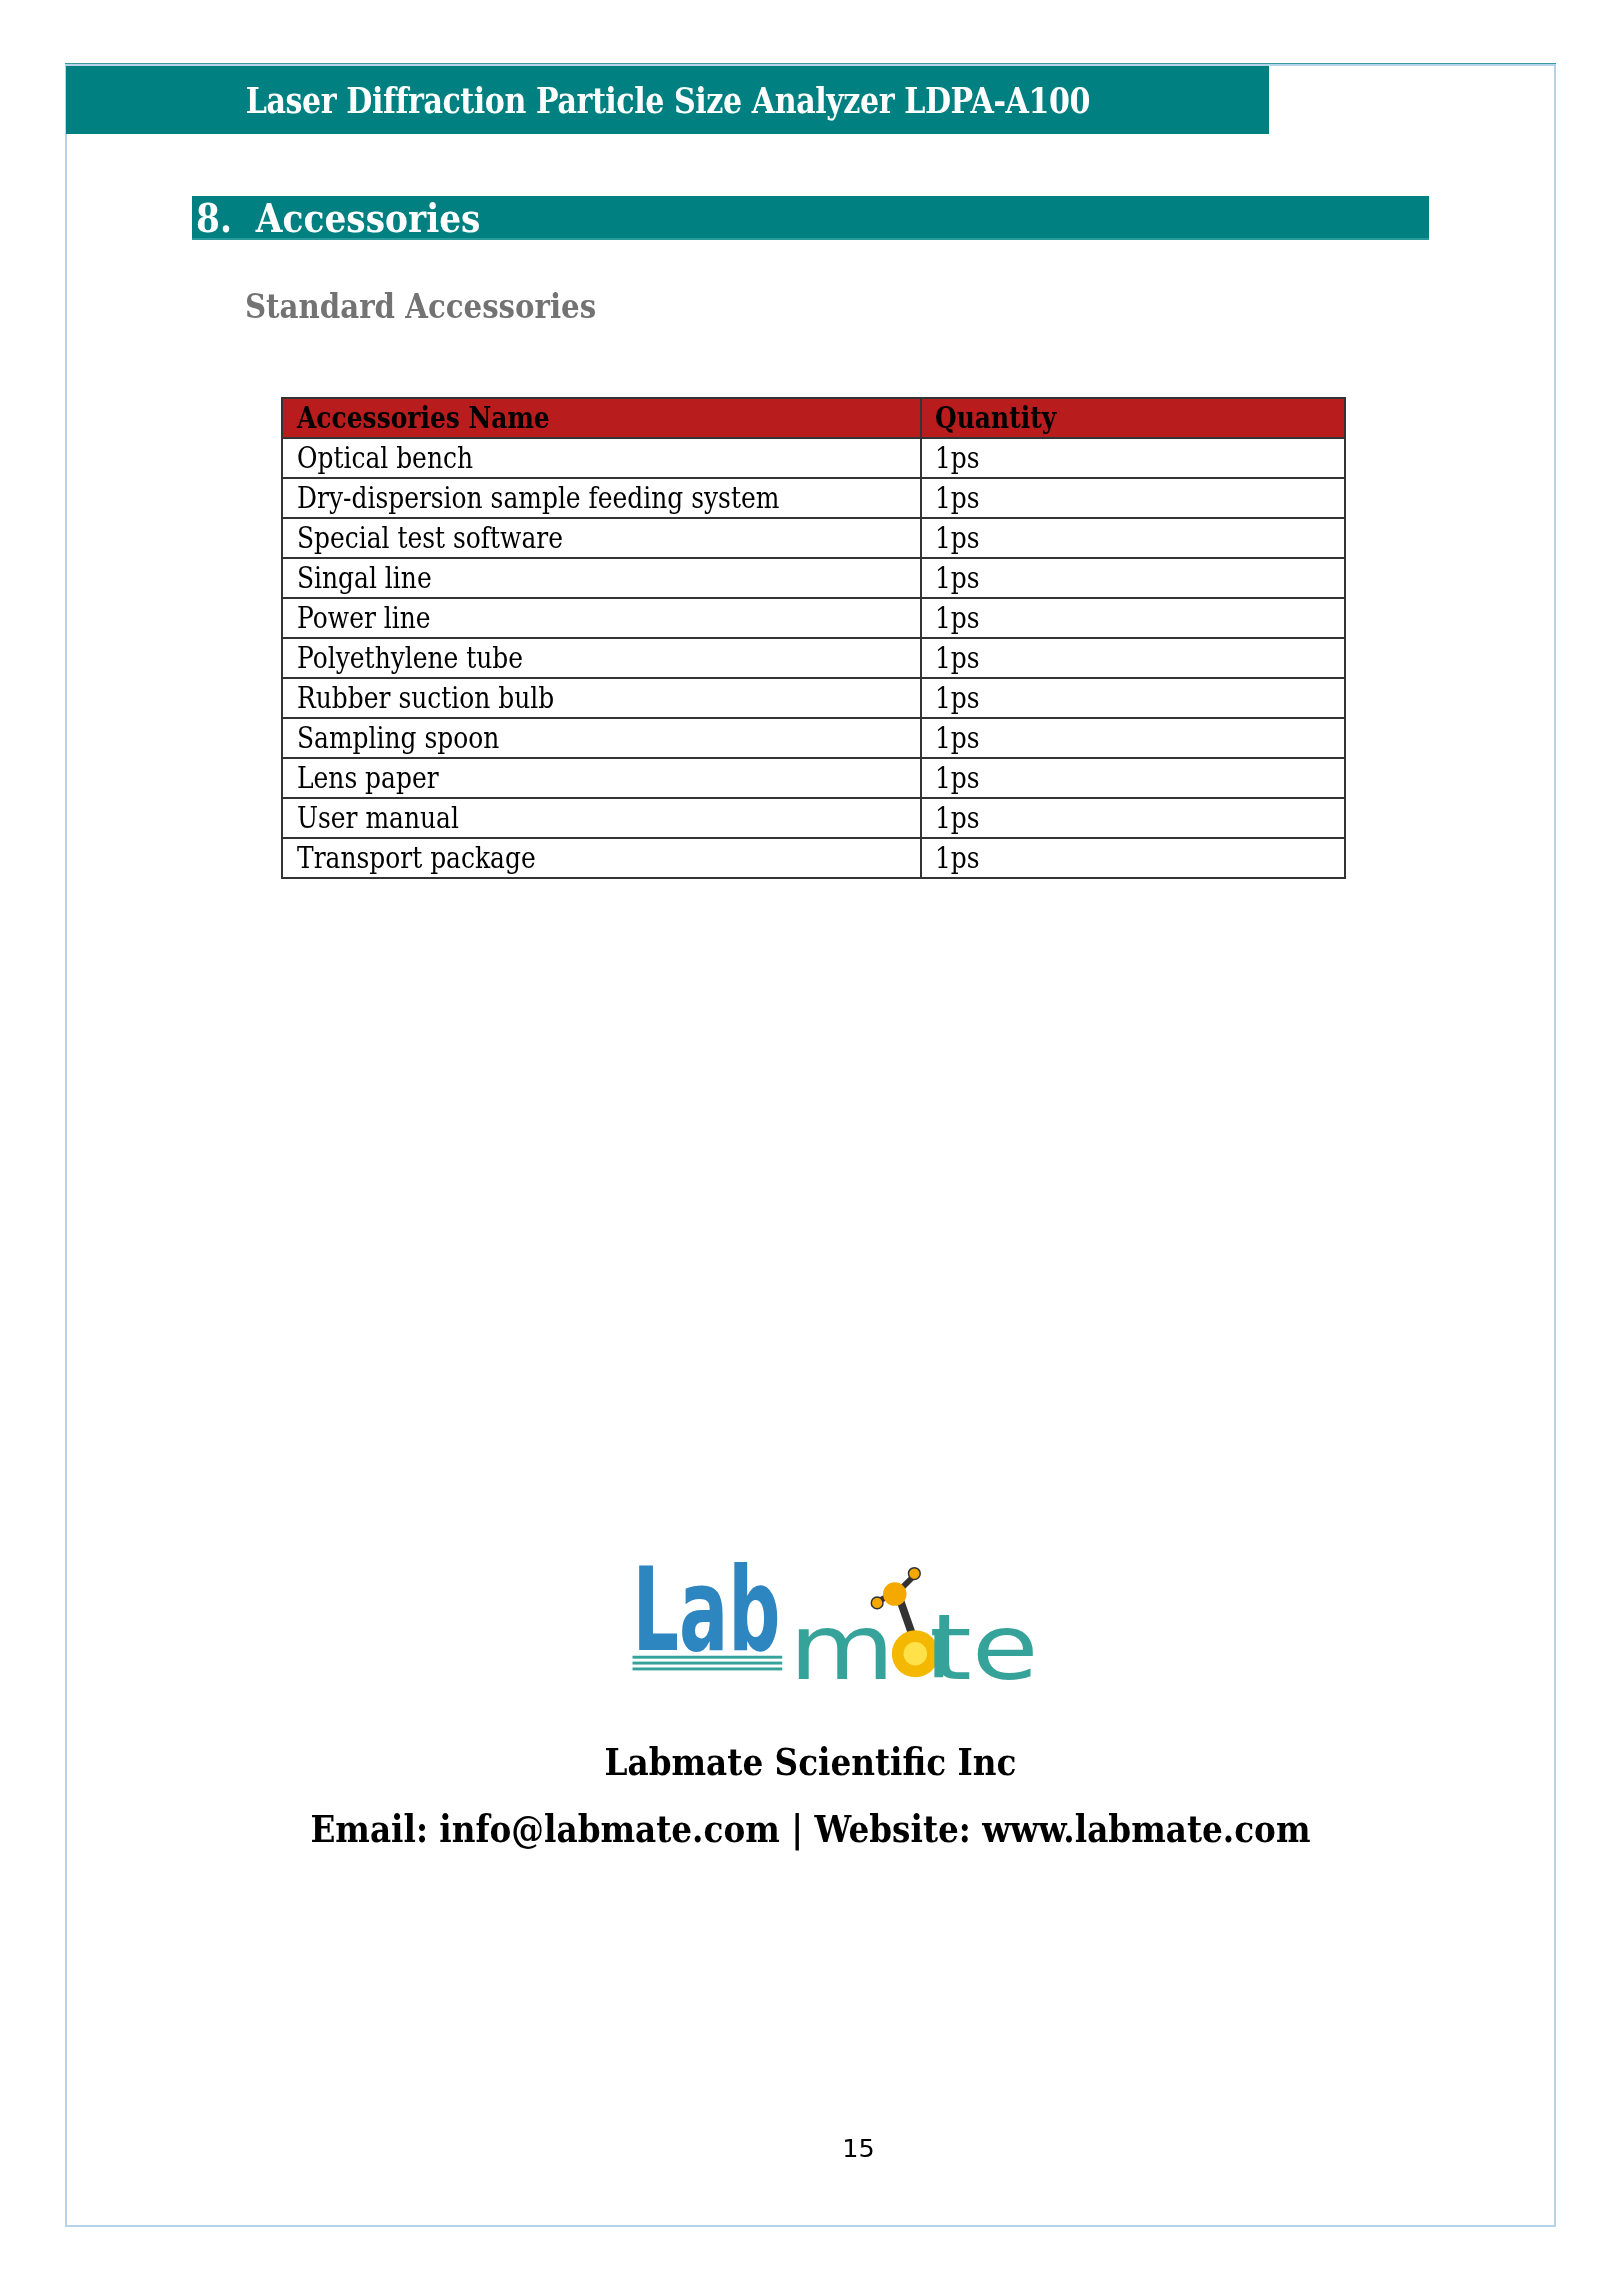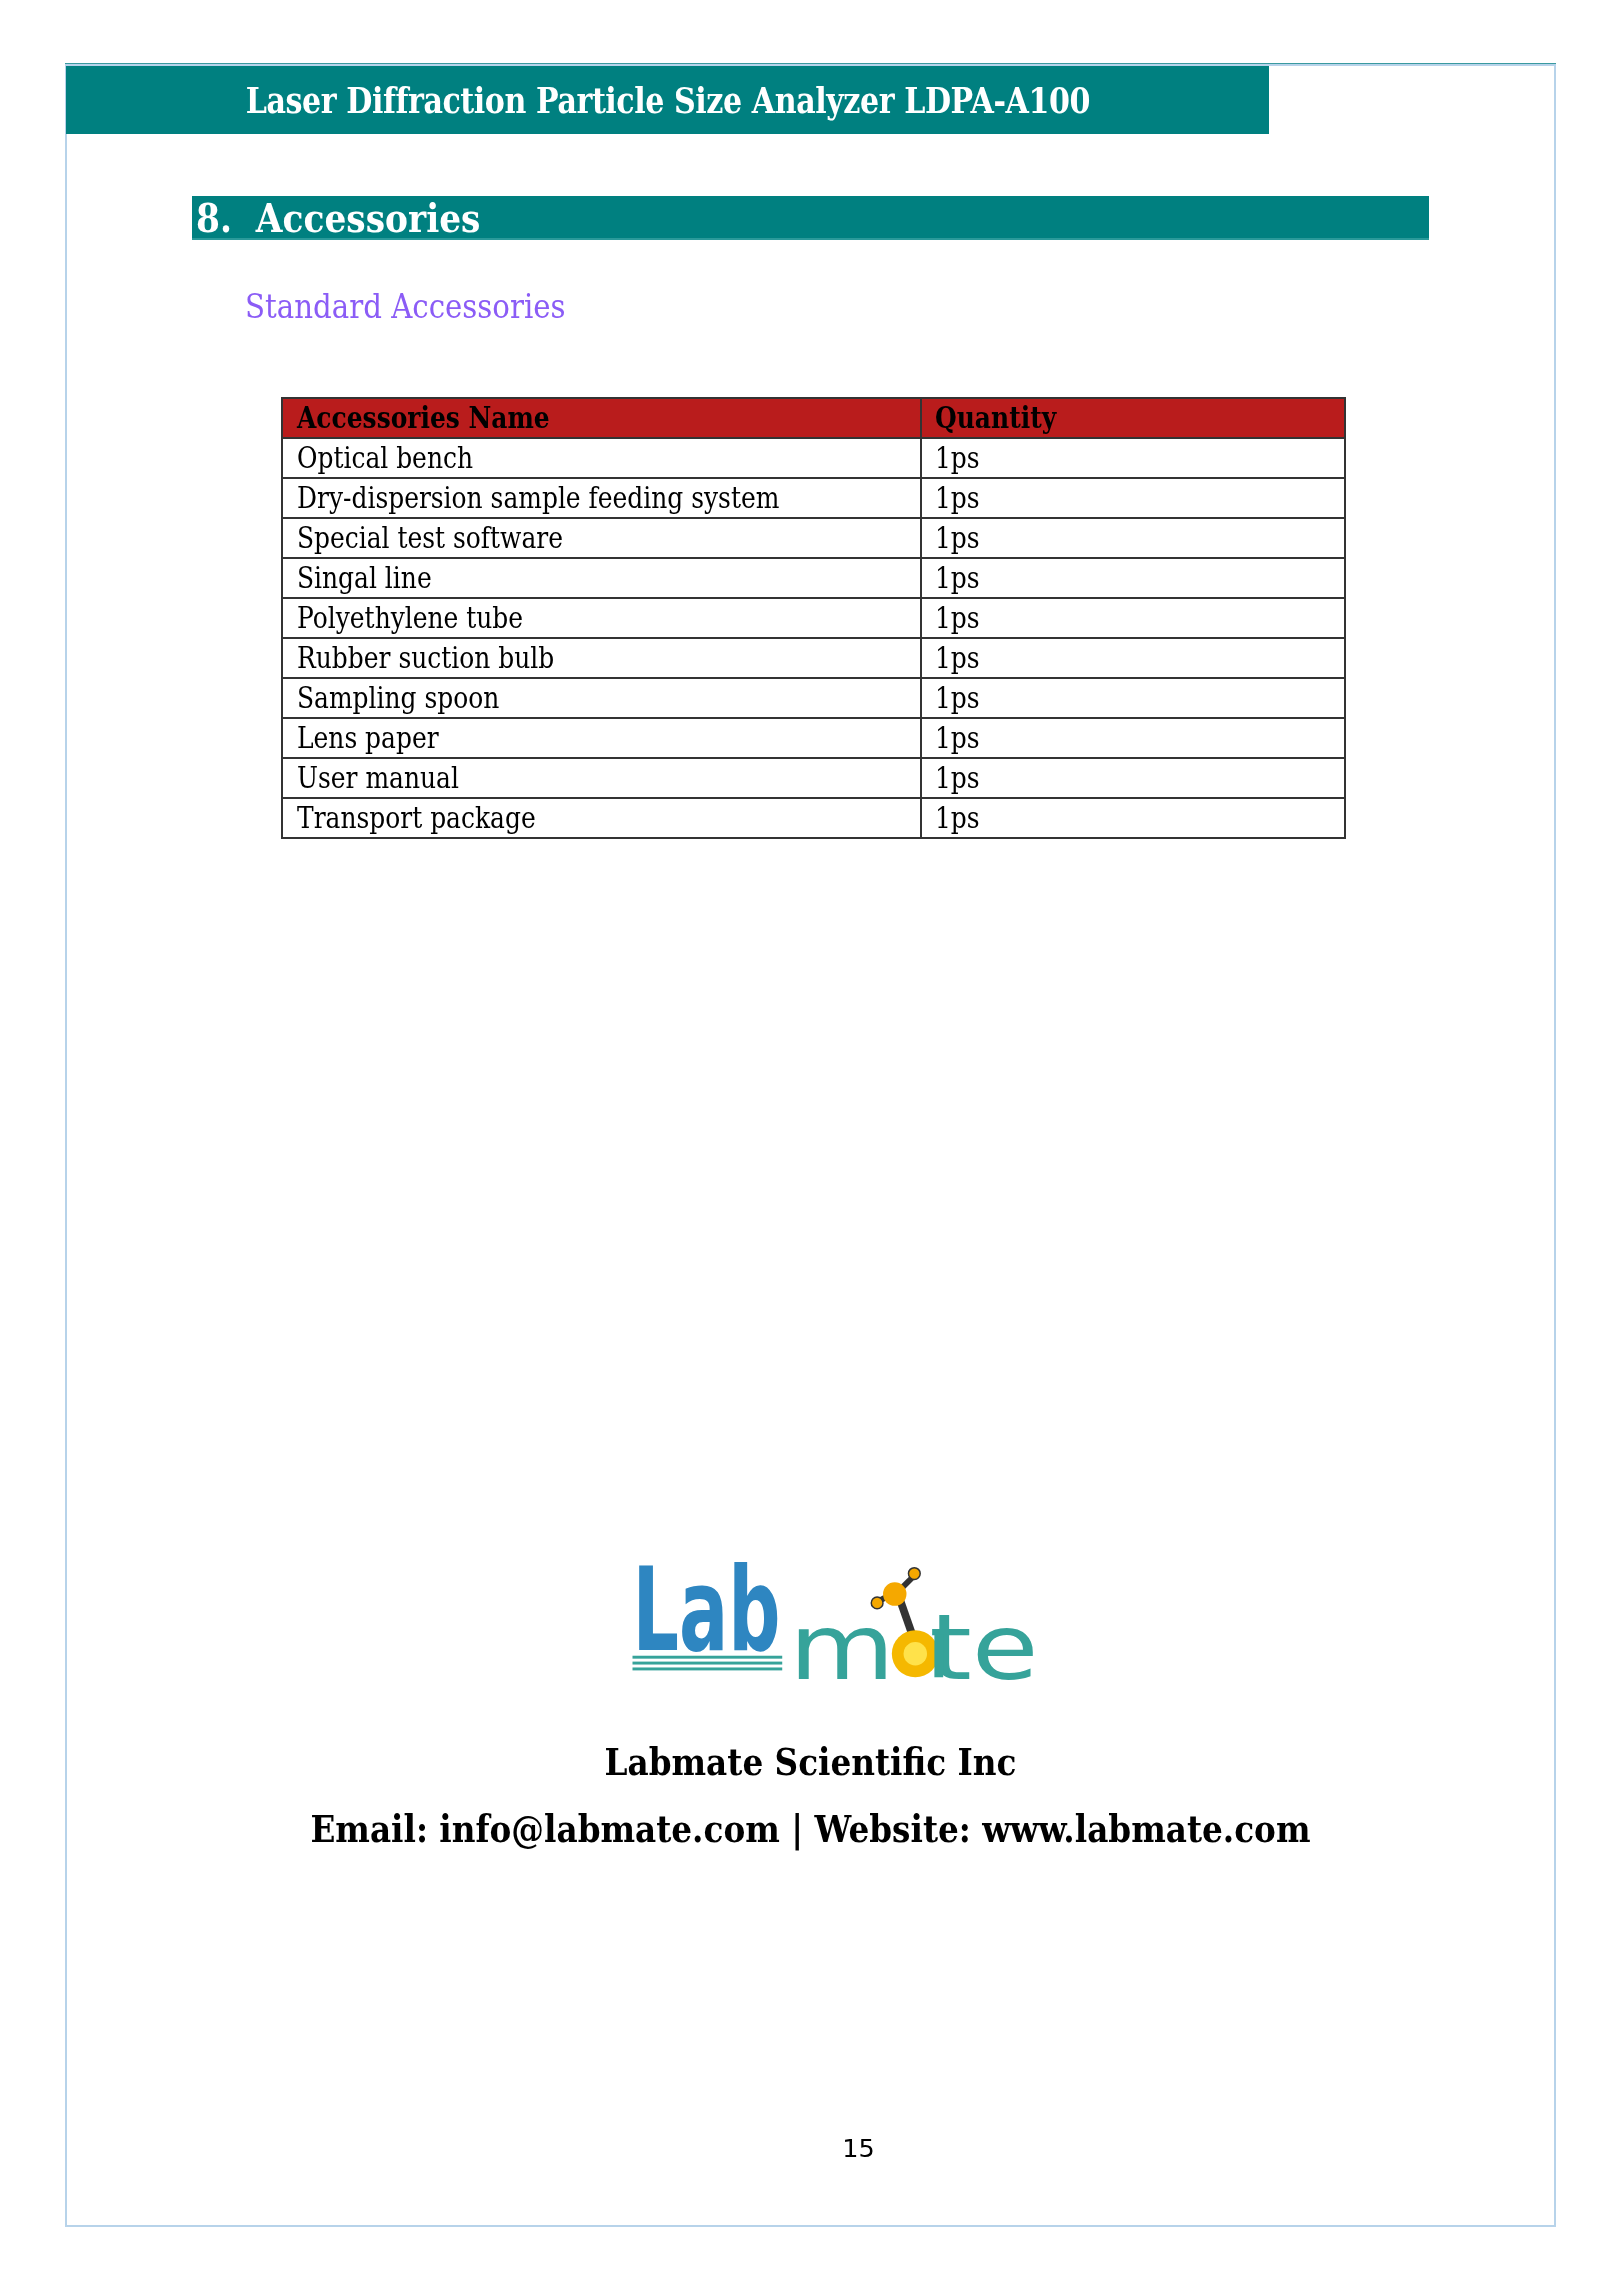--- a/index.html
+++ b/index.html
@@ -3,21 +3,21 @@
 <meta charset="utf-8">
 <style>
   html, body { margin:0; padding:0; background:#ffffff; }
   body { width:1621px; height:2293px; position:relative; font-family:"DejaVu Serif", "Liberation Serif", serif; color:#000; overflow:hidden; }
   .frame { position:absolute; left:65px; top:64px; width:1491px; height:2163px; border:2px solid #b7d3ea; box-sizing:border-box; }
   .top-rule { position:absolute; left:65px; top:63px; width:1491px; height:2.9px; background:#3a9aa0; }
   .header-bar { position:absolute; left:66px; top:66px; width:1203px; height:68px; background:#008080; color:#fff; display:flex; align-items:center; justify-content:center; font-weight:bold; font-size:35px; letter-spacing:-0.5px; font-family:"DejaVu Serif", serif; transform-origin:center; }
   .header-bar span { display:inline-block; transform:scaleX(0.86); }
   .section-bar { position:absolute; left:192px; top:196px; width:1237px; height:44px; background:#008080; color:#fff; font-weight:bold; font-size:40px; display:flex; align-items:center; box-sizing:border-box; padding-left:3.9px; border-bottom:2px solid #2a9a9a; }
   .section-bar span { display:inline-block; transform:scaleX(0.86); transform-origin:left center; white-space:pre; }
-  .subheading { position:absolute; left:245px; top:286px; color:#8b5cf6; font-weight:normal; font-size:34px; }
+  .subheading { position:absolute; left:245px; top:286px; color:#737373; font-weight:bold; font-size:34px; }
   .subheading span { display:inline-block; transform:scaleX(0.86); transform-origin:left center; }
   table.acc { position:absolute; left:281px; top:397px; width:1065px; border-collapse:collapse; font-size:29px; }
   table.acc td, table.acc th { border:2px solid #333; height:38px; padding:0 0 0 13.7px; text-align:left; vertical-align:middle; line-height:37px; }
   table.acc th { background:#b91c1c; font-weight:bold; }
   table.acc .c1 { width:623px; }
   .cell-txt { display:inline-block; transform:scaleX(0.86); transform-origin:left center; white-space:nowrap; }
   .logo { position:absolute; left:632px; top:1552px; width:412px; height:137px; }
   .company { position:absolute; left:0; width:1621px; top:1739px; text-align:center; font-weight:bold; font-size:38px; }
   .contact { position:absolute; left:0; width:1621px; top:1806px; text-align:center; font-weight:bold; font-size:38px; }
   .company span, .contact span { display:inline-block; transform:scaleX(0.86); }
@@ -56,20 +56,24 @@
     <tr>
         <td class="c1"><span class="cell-txt">Dry-dispersion sample feeding system</span></td>
         <td><span class="cell-txt">1ps</span></td>
       </tr>
     <tr>
         <td class="c1"><span class="cell-txt">Special test software</span></td>
         <td><span class="cell-txt">1ps</span></td>
       </tr>
     <tr>
         <td class="c1"><span class="cell-txt">Singal line</span></td>
+        <td><span class="cell-txt">1ps</span></td>
+      </tr>
+    <tr>
+        <td class="c1"><span class="cell-txt">Power line</span></td>
         <td><span class="cell-txt">1ps</span></td>
       </tr>
     <tr>
         <td class="c1"><span class="cell-txt">Polyethylene tube</span></td>
         <td><span class="cell-txt">1ps</span></td>
       </tr>
     <tr>
         <td class="c1"><span class="cell-txt">Rubber suction bulb</span></td>
         <td><span class="cell-txt">1ps</span></td>
       </tr>

